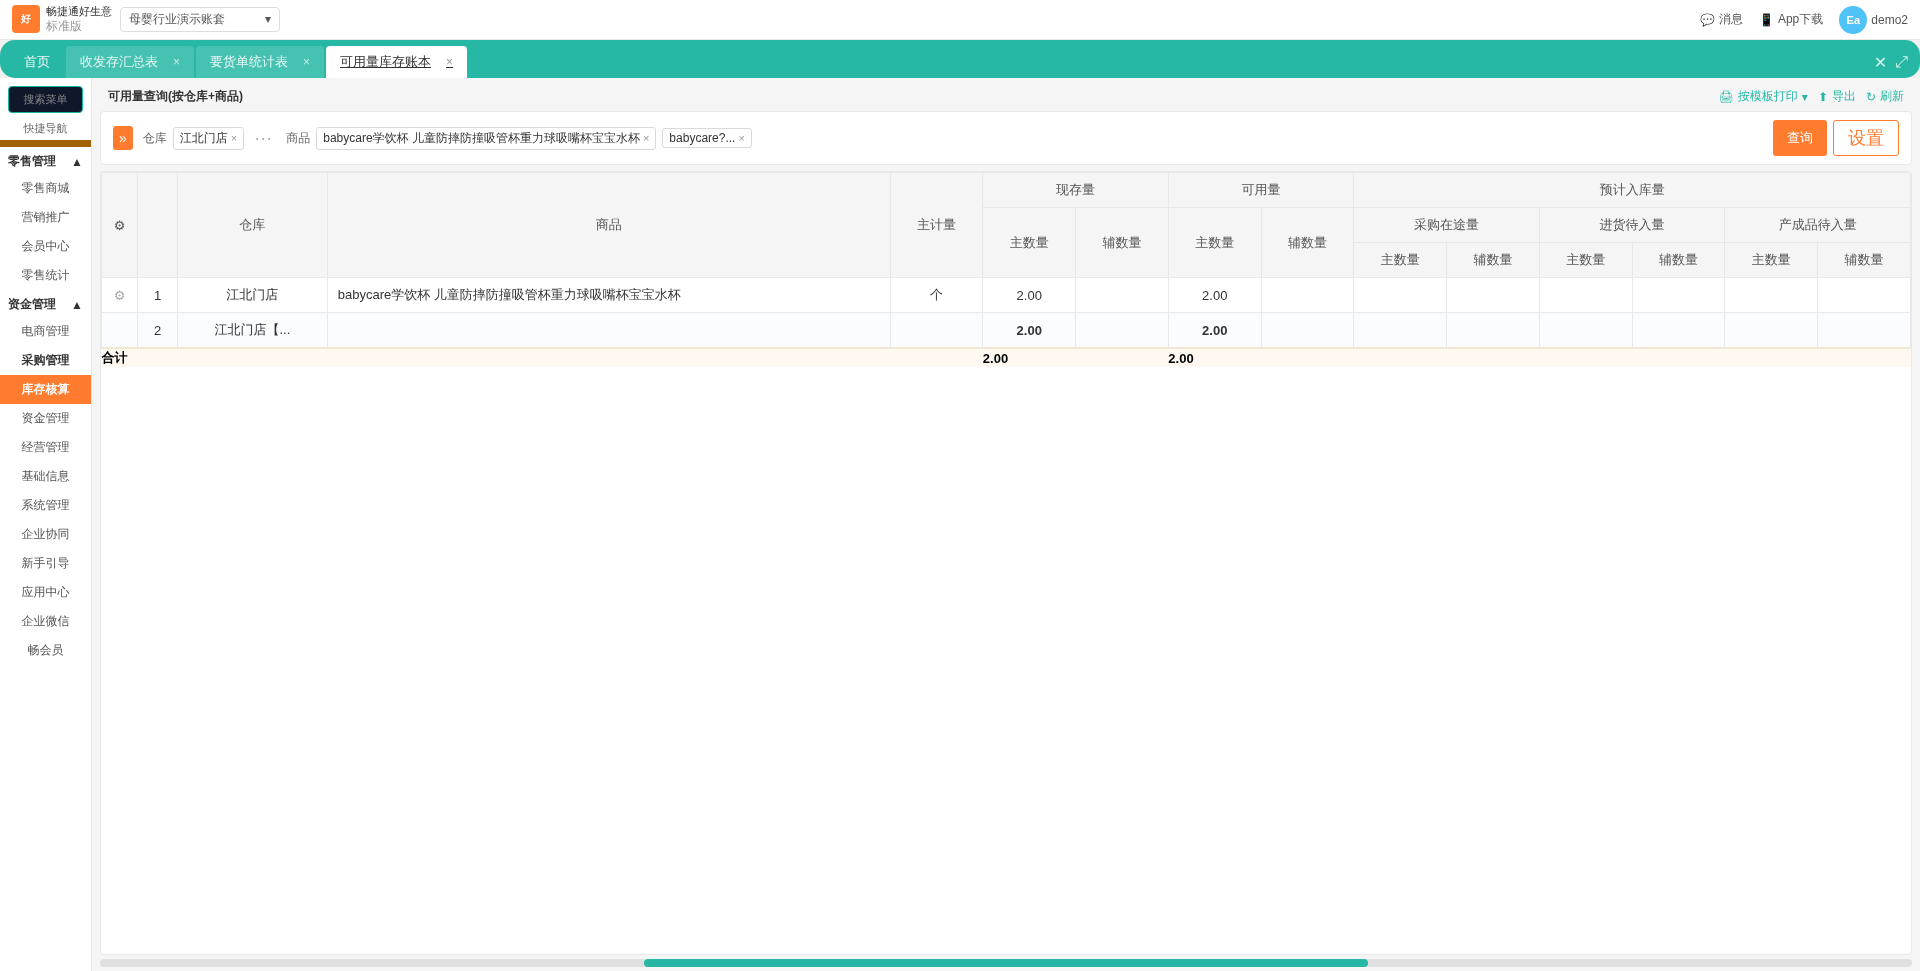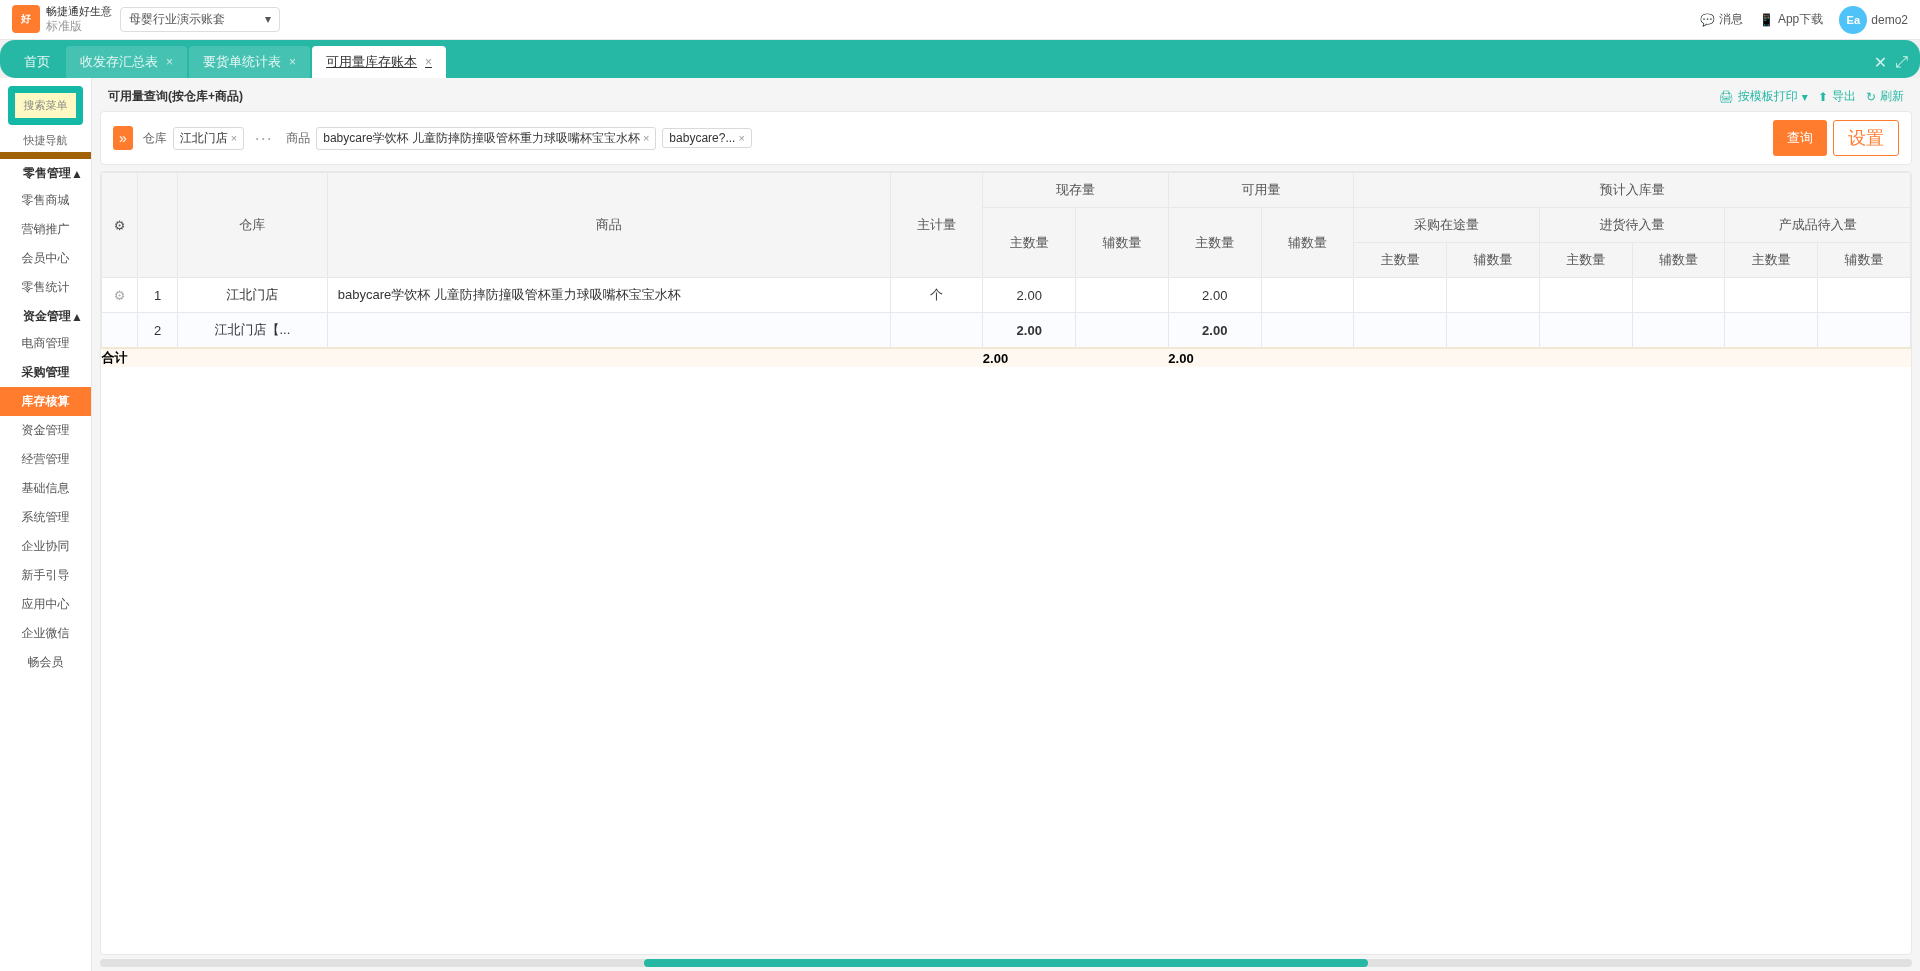--- a/index.html
+++ b/index.html
@@ -90,21 +90,21 @@
       background: #26b8a5;
       display: flex;
       align-items: flex-end;
       padding: 0 0 0 8px;
       border-radius: 15px;
     }
     .tab-item {
       height: 32px;
       display: flex;
       align-items: center;
-      gap: 8px;
+      gap: 15px;
       padding: 0 14px;
       border-radius: 4px 4px 0 0;
       font-size: 13px;
       color: rgba(255,255,255,0.85);
       cursor: pointer;
       margin-right: 2px;
       background: rgba(255,255,255,0.15);
     }
     .tab-item.active {
       background: #fff;
@@ -156,25 +156,25 @@
       display: flex;
       flex-direction: column;
       overflow-y: auto;
     }
     .sidebar-search {
       padding: 8px 8px 4px;
     }
     .sidebar-search-btn {
       width: 100%;
       padding: 5px 4px;
-      border: 7px solid #14b8a6;
+      border: 1px solid #14b8a6;
       border-radius: 4px;
       font-size: 11px;
       color: #888;
-      background: #fef9c3;
+      background: #0f172a;
       cursor: pointer;
       text-align: center;
     }
     .sidebar-nav-btn {
       display: block;
       padding: 4px 8px;
       font-size: 11px;
       color: #666;
       cursor: pointer;
       text-align: center;
@@ -183,21 +183,20 @@
     }
     .sidebar-group-label {
       display: flex;
       align-items: center;
       justify-content: space-between;
       padding: 6px 8px 4px;
       font-size: 12px;
       color: #333;
       font-weight: bold;
       cursor: pointer;
-      margin-left: 15px;
     }
     .sidebar-item {
       padding: 6px 8px;
       font-size: 12px;
       color: #555;
       cursor: pointer;
       text-align: center;
     }
     .sidebar-item.active {
       background: #ff7b2e;

